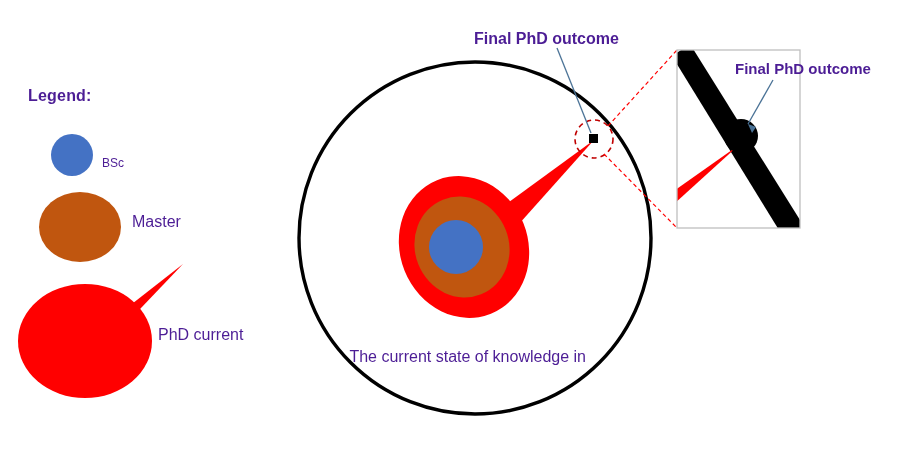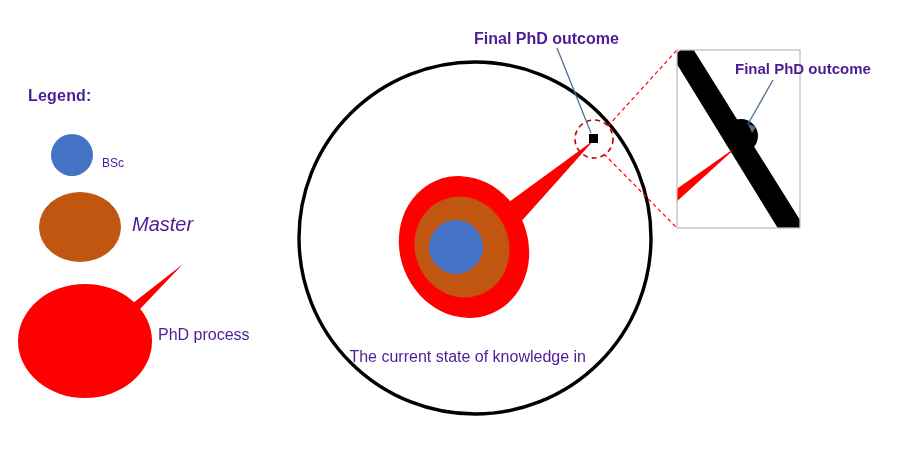--- a/index.html
+++ b/index.html
@@ -27,21 +27,21 @@
   .lbl {
     position: absolute;
     color: #4c1d95;
     white-space: pre;
     line-height: 1.22;
   }
   .lbl-bold { font-weight: bold; }
   .lbl-center { text-align: right; }
   #legend-title   { left: 28px;  top: 86px;  font-size: 16px; letter-spacing: .2px; }
   #legend-bsc     { left: 102px; top: 156px; font-size: 12px; }
-  #legend-master  { left: 132px; top: 212px; font-size: 20px; font-style: italic; }
+  #legend-master  { left: 132px; top: 212px; font-size: 16px; }
   #legend-phd     { left: 158px; top: 325px; font-size: 16px; }
   #circle-caption { left: 330px; top: 327px; width: 256px; font-size: 16px; }
   #outcome-main   { left: 474px; top: 29px;  font-size: 16px; }
   #outcome-inset  { left: 735px; top: 60px;  font-size: 15px; }
 </style>
 </head>
 <body>
 
 <div id="stage">
 
@@ -93,21 +93,21 @@
     <line x1="773" y1="80" x2="748" y2="124" stroke="#4A7296" stroke-width="1.3"></line>
     <path d="M 748 124 L 756 127 L 752 133 Z" fill="#4A7296"></path>
   </svg>
 
   <div class="lbl lbl-bold" id="legend-title">Legend:</div>
 
   <div class="lbl" id="legend-bsc">BSc</div>
 
   <div class="lbl" id="legend-master">Master</div>
 
-  <div class="lbl" id="legend-phd">PhD process</div>
+  <div class="lbl" id="legend-phd">PhD current</div>
 
   <div class="lbl lbl-center" id="circle-caption">
     <span>The current state of knowledge in</span><br>
   </div>
 
   <div class="lbl lbl-bold" id="outcome-main">Final PhD outcome</div>
 
   <div class="lbl lbl-bold" id="outcome-inset">Final PhD outcome</div>
 
 </div>

